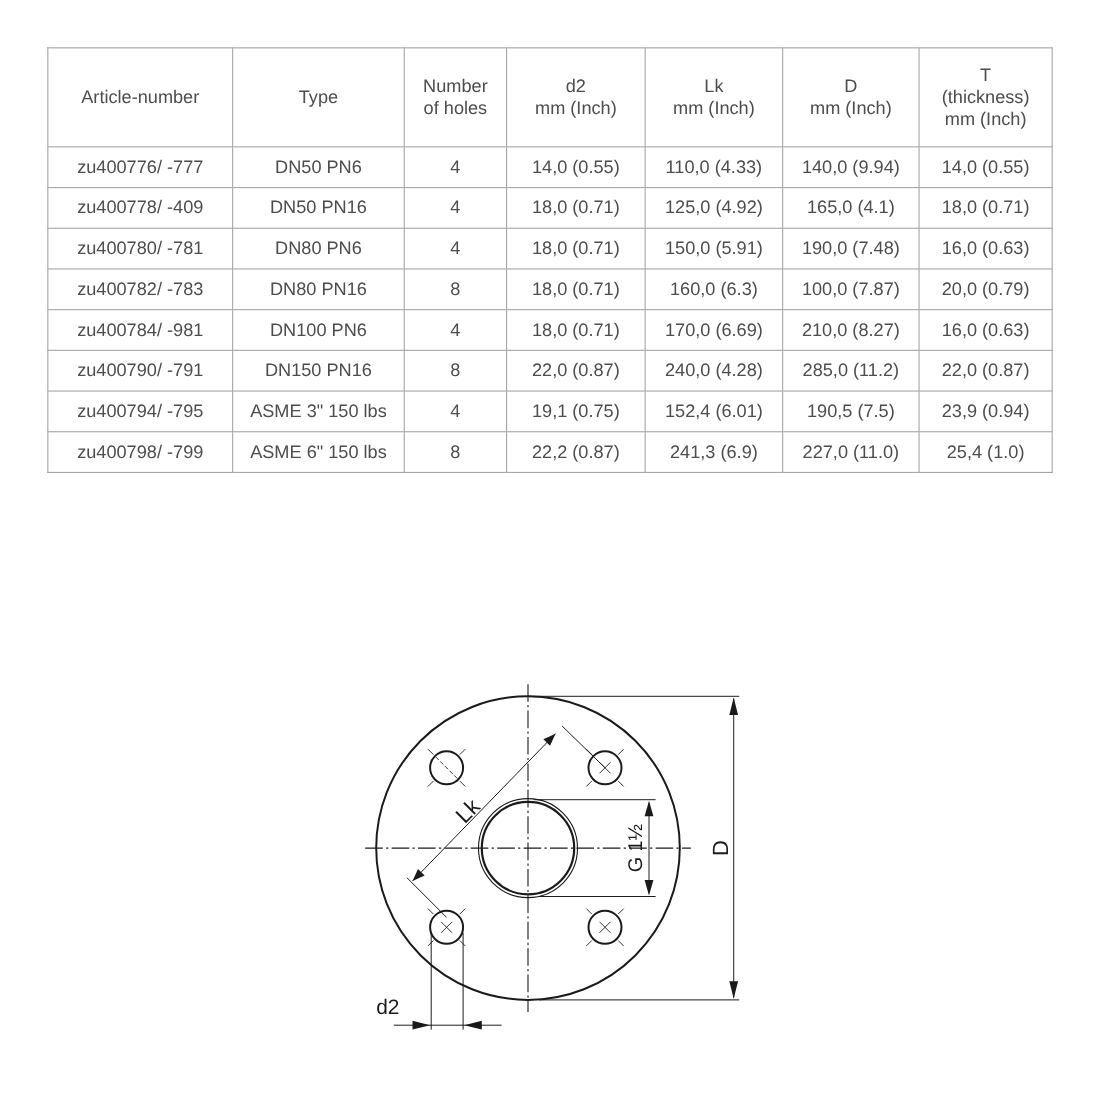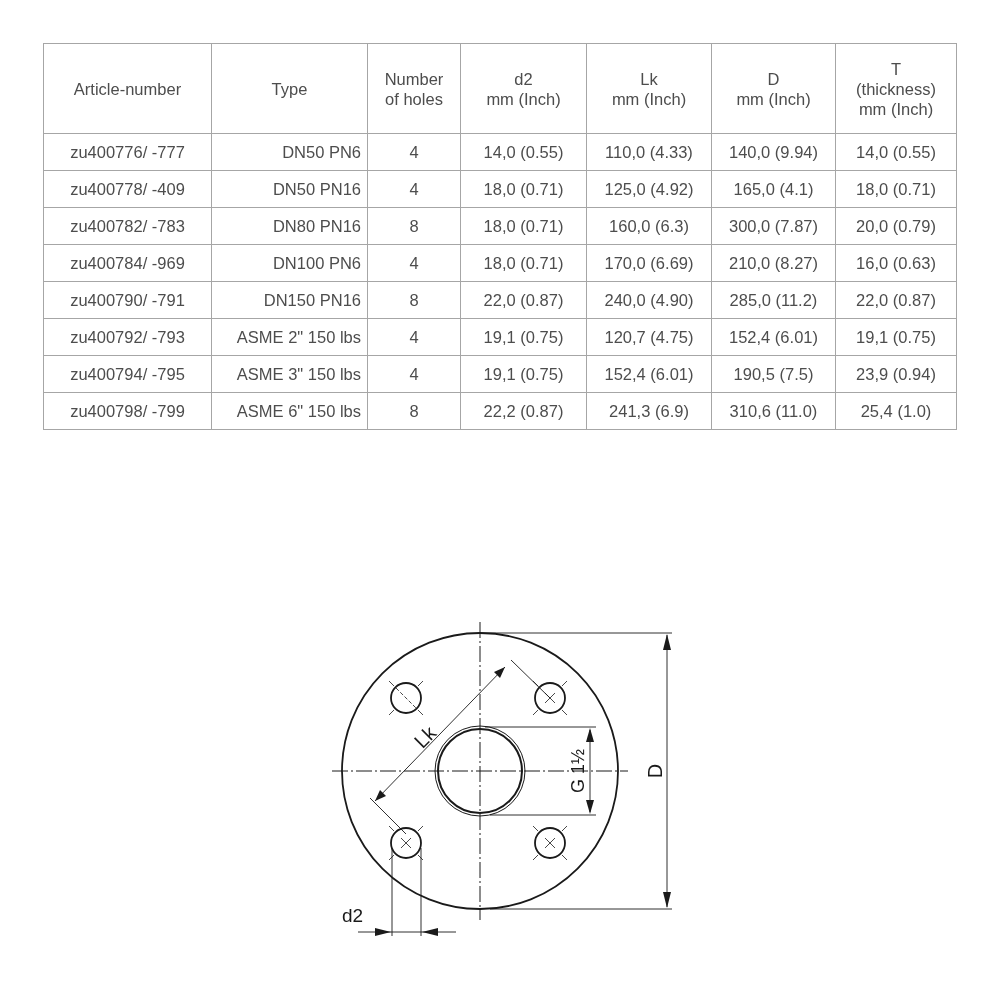--- a/index.html
+++ b/index.html
@@ -9,21 +9,21 @@
     position: absolute; left: 43px; top: 43px; width: 913px;
     border-collapse: collapse; table-layout: fixed;
     font-size: 16.5px;
   }
   table.spec th, table.spec td {
     border: 1px solid #a6a6a6; padding: 0 6px; font-weight: normal;
     color: #4d4d4d; white-space: nowrap; overflow: hidden;
   }
   table.spec th { height: 89px; text-align: center; line-height: 20px; }
   table.spec td { height: 36px; text-align: center; }
-  table.spec td.type { text-align: right; }
+  table.spec td.type { text-align: center; }
   .diagram { position: absolute; left: 0; top: 600px; width: 1000px; height: 400px; }
   .diagram text { font-family: "Liberation Sans", sans-serif; }
 </style>
 </head>
 <body>
 
 <table class="spec">
   <colgroup>
     <col style="width:168px">
       <col style="width:156px">
@@ -77,71 +77,71 @@
       <tr>
         <td>zu400778/ -409</td>
         <td class="type">DN50 PN16</td>
         <td>4</td>
         <td>18,0 (0.71)</td>
         <td>125,0 (4.92)</td>
         <td>165,0 (4.1)</td>
         <td>18,0 (0.71)</td>
       </tr>
       <tr>
+        <td>zu400780/ -781</td>
+        <td class="type">DN80 PN6</td>
+        <td>4</td>
+        <td>18,0 (0.71)</td>
+        <td>150,0 (5.91)</td>
+        <td>190,0 (7.48)</td>
+        <td>16,0 (0.63)</td>
+      </tr>
+      <tr>
         <td>zu400782/ -783</td>
         <td class="type">DN80 PN16</td>
         <td>8</td>
         <td>18,0 (0.71)</td>
         <td>160,0 (6.3)</td>
-        <td>300,0 (7.87)</td>
+        <td>100,0 (7.87)</td>
         <td>20,0 (0.79)</td>
       </tr>
       <tr>
-        <td>zu400784/ -969</td>
+        <td>zu400784/ -981</td>
         <td class="type">DN100 PN6</td>
         <td>4</td>
         <td>18,0 (0.71)</td>
         <td>170,0 (6.69)</td>
         <td>210,0 (8.27)</td>
         <td>16,0 (0.63)</td>
       </tr>
       <tr>
         <td>zu400790/ -791</td>
         <td class="type">DN150 PN16</td>
         <td>8</td>
         <td>22,0 (0.87)</td>
-        <td>240,0 (4.90)</td>
+        <td>240,0 (4.28)</td>
         <td>285,0 (11.2)</td>
         <td>22,0 (0.87)</td>
-      </tr>
-      <tr>
-        <td>zu400792/ -793</td>
-        <td class="type">ASME 2" 150 lbs</td>
-        <td>4</td>
-        <td>19,1 (0.75)</td>
-        <td>120,7 (4.75)</td>
-        <td>152,4 (6.01)</td>
-        <td>19,1 (0.75)</td>
       </tr>
       <tr>
         <td>zu400794/ -795</td>
         <td class="type">ASME 3" 150 lbs</td>
         <td>4</td>
         <td>19,1 (0.75)</td>
         <td>152,4 (6.01)</td>
         <td>190,5 (7.5)</td>
         <td>23,9 (0.94)</td>
       </tr>
       <tr>
         <td>zu400798/ -799</td>
         <td class="type">ASME 6" 150 lbs</td>
         <td>8</td>
         <td>22,2 (0.87)</td>
         <td>241,3 (6.9)</td>
-        <td>310,6 (11.0)</td>
+        <td>227,0 (11.0)</td>
         <td>25,4 (1.0)</td>
       </tr>
     </tbody>
 </table>
 
 <svg class="diagram" viewBox="0 600 1000 400" width="1000" height="400">
   <g stroke="#1a1a1a" fill="none">
 
     <line x1="480" y1="622" x2="480" y2="920" stroke-width="1" stroke-dasharray="16,3,2,3"></line>
     <line x1="332" y1="771" x2="628" y2="771" stroke-width="1" stroke-dasharray="16,3,2,3"></line>

